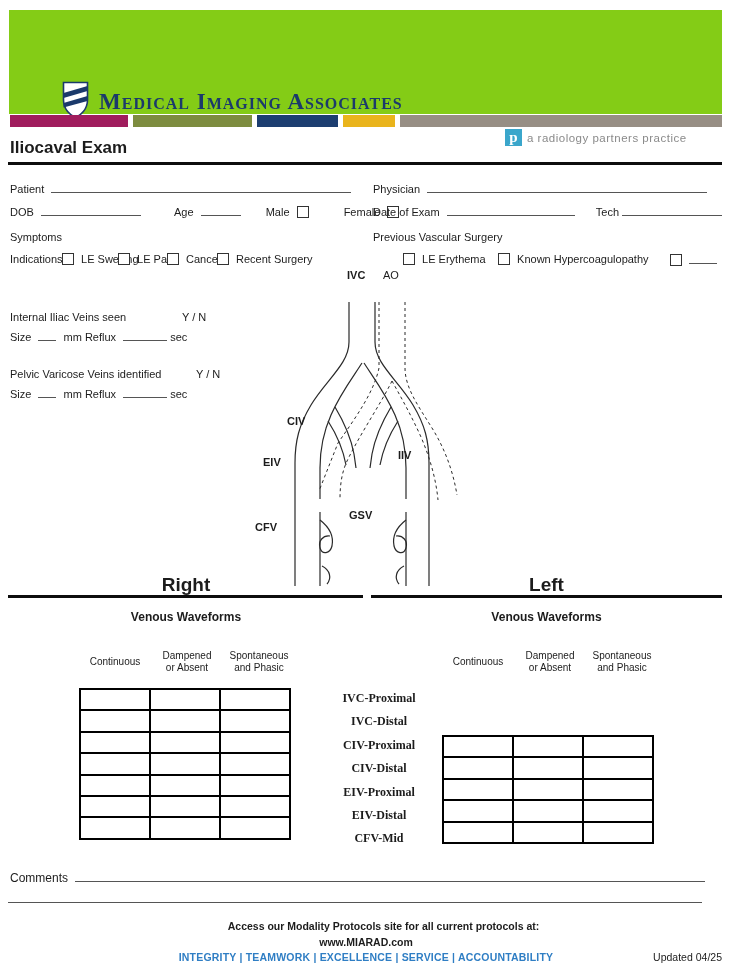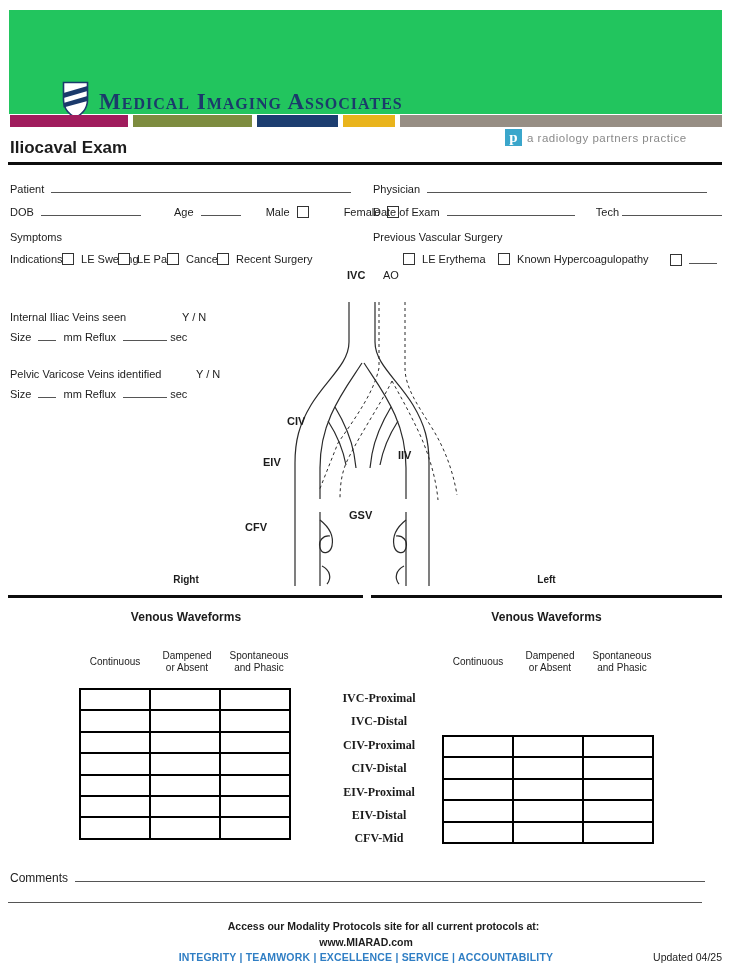--- a/index.html
+++ b/index.html
@@ -3,21 +3,21 @@
 <meta charset="utf-8">
 <style>
   * { margin:0; padding:0; box-sizing:border-box; }
   html,body { background:#fff; }
   body { font-family:"Liberation Sans", sans-serif; color:#1c1c1c; }
   #page { position:relative; width:732px; height:977px; background:#fff; overflow:hidden; }
   .abs { position:absolute; }
   .nowrap { white-space:nowrap; }
 
   
-  #masthead { left:9px; top:10px; width:713px; height:104px; background:#22c55e; }
+  #masthead { left:9px; top:10px; width:713px; height:104px; background:#84cc16; }
   #logo-row { left:53px; top:71px; display:flex; align-items:center; gap:10px; }
   #wordmark { font-family:"Liberation Serif", serif; font-variant:small-caps; font-weight:700;
               font-size:23px; letter-spacing:1px; color:#1b3a6b; }
   .bar { position:absolute; top:115px; height:12px; }
   #bar-1 { left:10px;  width:118px; }
   #bar-2 { left:133px; width:119px; }
   #bar-3 { left:257px; width:81px;  }
   #bar-4 { left:343px; width:52px;  }
   #bar-5 { left:400px; width:322px; }
 
@@ -53,25 +53,25 @@
   #iiv-size-row   { left:10px; top:330px; }
   #pvv-label      { left:10px; top:368px; }
   #pvv-yn         { left:196px; top:368px; }
   #pvv-size-row   { left:10px; top:387px; }
 
   
   #vein-svg { left:252px; top:268px; }
   .dlbl { position:absolute; font-size:11px; font-weight:700; }
   #lbl-ivc{left:347px;top:269px;} #lbl-ao{left:383px;top:269px;font-weight:400;}
   #lbl-civ{left:287px;top:395px;margin-top:20px;} #lbl-eiv{left:263px;top:456px;text-align:right;}
-  #lbl-iiv{left:352px;top:449px;padding-left:46px;} #lbl-cfv{left:245px;top:521px;}
+  #lbl-iiv{left:352px;top:449px;padding-left:46px;} #lbl-cfv{left:255px;top:521px;}
   #lbl-gsv{left:349px;top:509px;}
 
   
-  .side-head { font-size:10px; font-weight:700; text-align:center; }
+  .side-head { font-size:19px; font-weight:700; text-align:center; }
   #right-heading { left:8px;  top:574px; width:356px; }
   #left-heading  { left:371px; top:574px; width:351px; }
   #rule-right { left:8px;  top:595px; width:355px; height:3px; background:#0d0d0d; }
   #rule-left  { left:371px; top:595px; width:351px; height:3px; background:#0d0d0d; }
   .vw-title { font-size:12px; font-weight:700; text-align:center; }
   #vw-right { left:8px;  top:610px; width:356px; }
   #vw-left  { left:371px; top:610px; width:351px; }
 
   .colheads { display:flex; width:216px; height:32px; }
   #cols-right { left:79px;  top:646px; }

